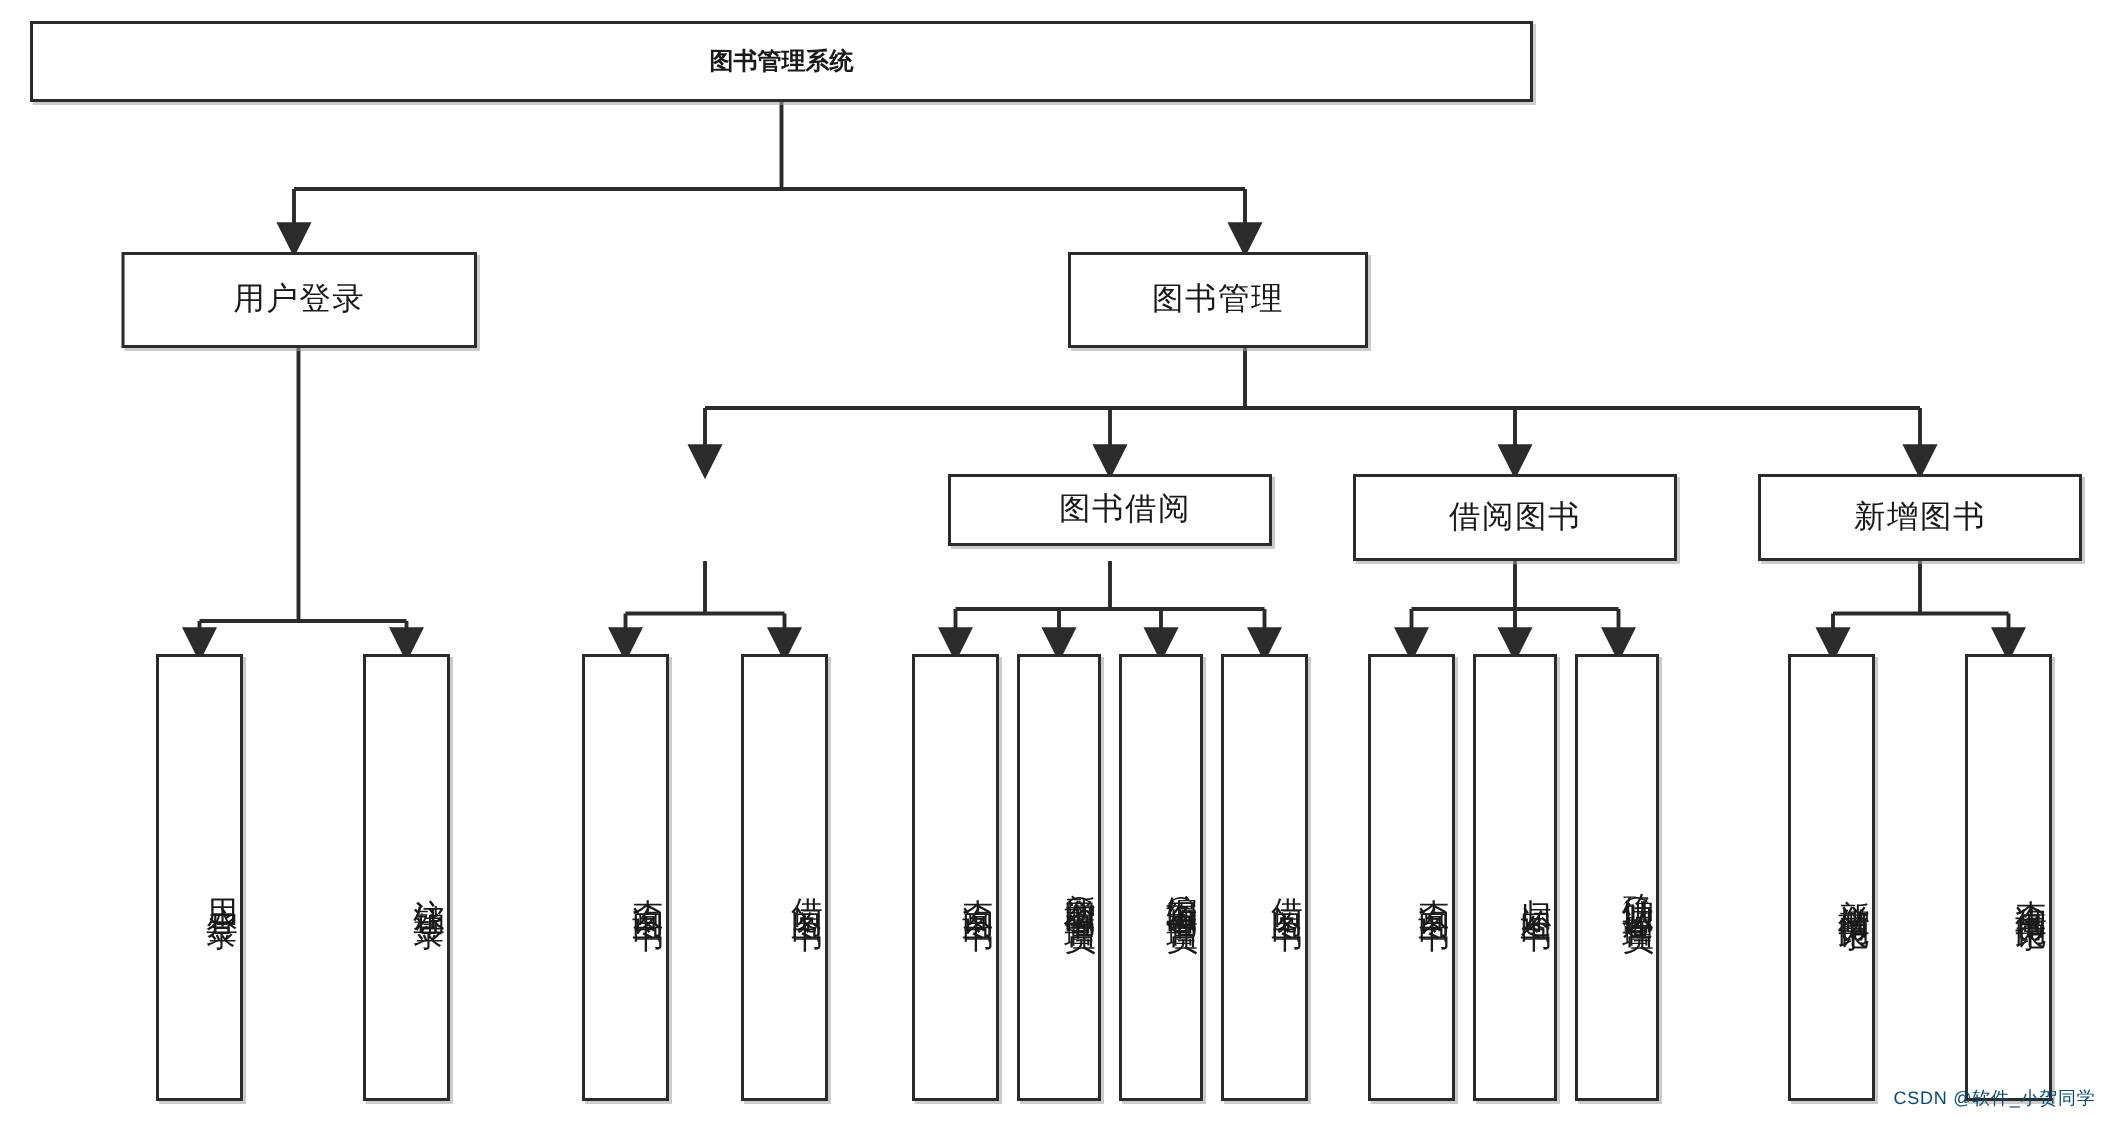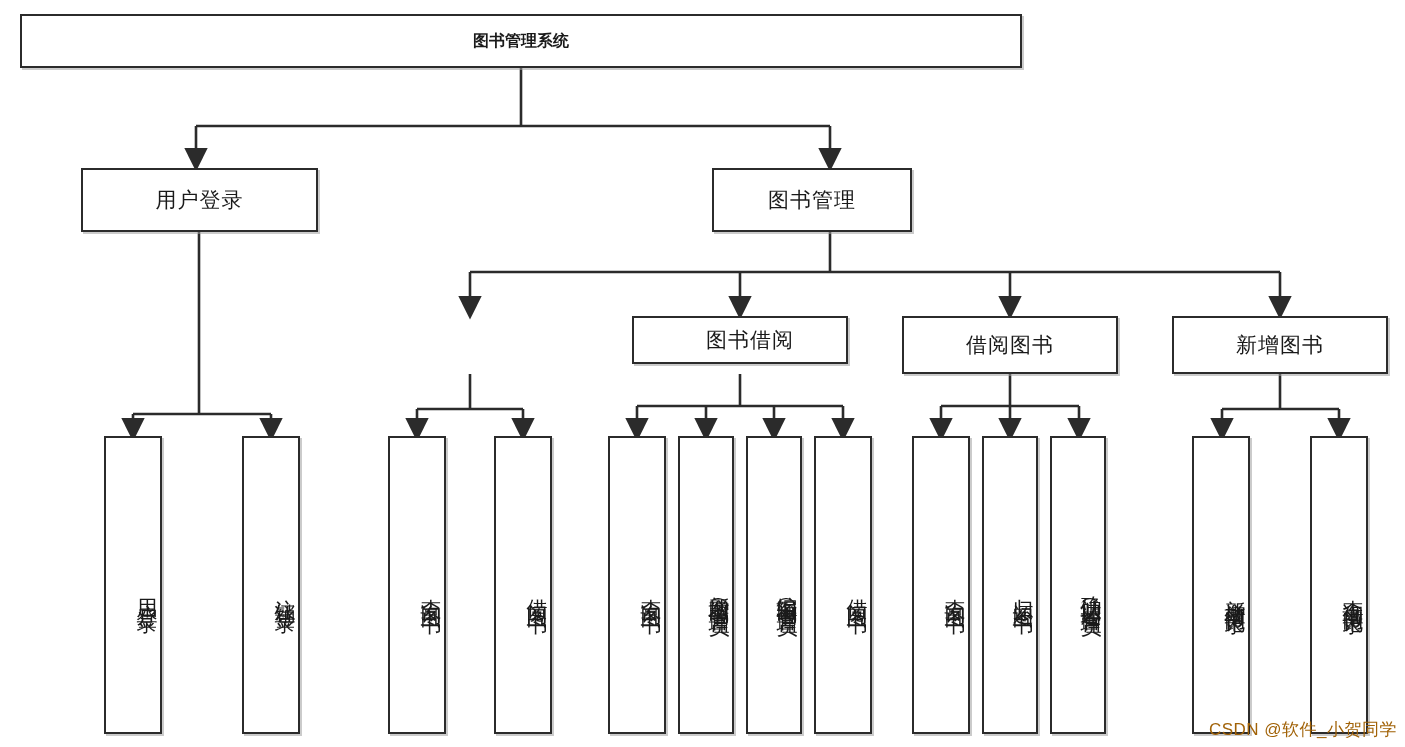--- a/index.html
+++ b/index.html
@@ -13,22 +13,22 @@
         box-shadow:2px 2px 0 rgba(160,160,160,.55);
         display:flex;align-items:center;justify-content:center;
         color:#1a1a1a;}
   .node.h{font-size:21px;letter-spacing:1px;line-height:1.2;}
   .node.root{font-size:16px;font-weight:bold;}
   .node.leaf{writing-mode:vertical-rl;text-orientation:upright;
              align-items:flex-start;justify-content:center;
              padding-top:14px;font-size:21px;letter-spacing:5px;
              line-height:1.25;white-space:nowrap;}
   .node.leaf.tall{letter-spacing:3px;}
-  .watermark{position:absolute;right:8px;bottom:6px;font-size:17px;
-             color:#a16207;letter-spacing:.5px;white-space:nowrap;}
+  .watermark{position:absolute;right:8px;bottom:6px;font-size:12px;
+             color:#0c4a6e;letter-spacing:.5px;white-space:nowrap;}
 </style>
 </head>
 <body>
 
 <div id="stage">
 
   <svg id="wires" viewBox="0 0 1405 747" xmlns="http://www.w3.org/2000/svg">
     <defs>
       <marker id="ah" markerWidth="9" markerHeight="9" refX="1.5" refY="4.5" orient="auto" markerUnits="strokeWidth">
         <path d="M0,0 L9,4.5 L0,9 z" fill="#2b2b2b"></path>

